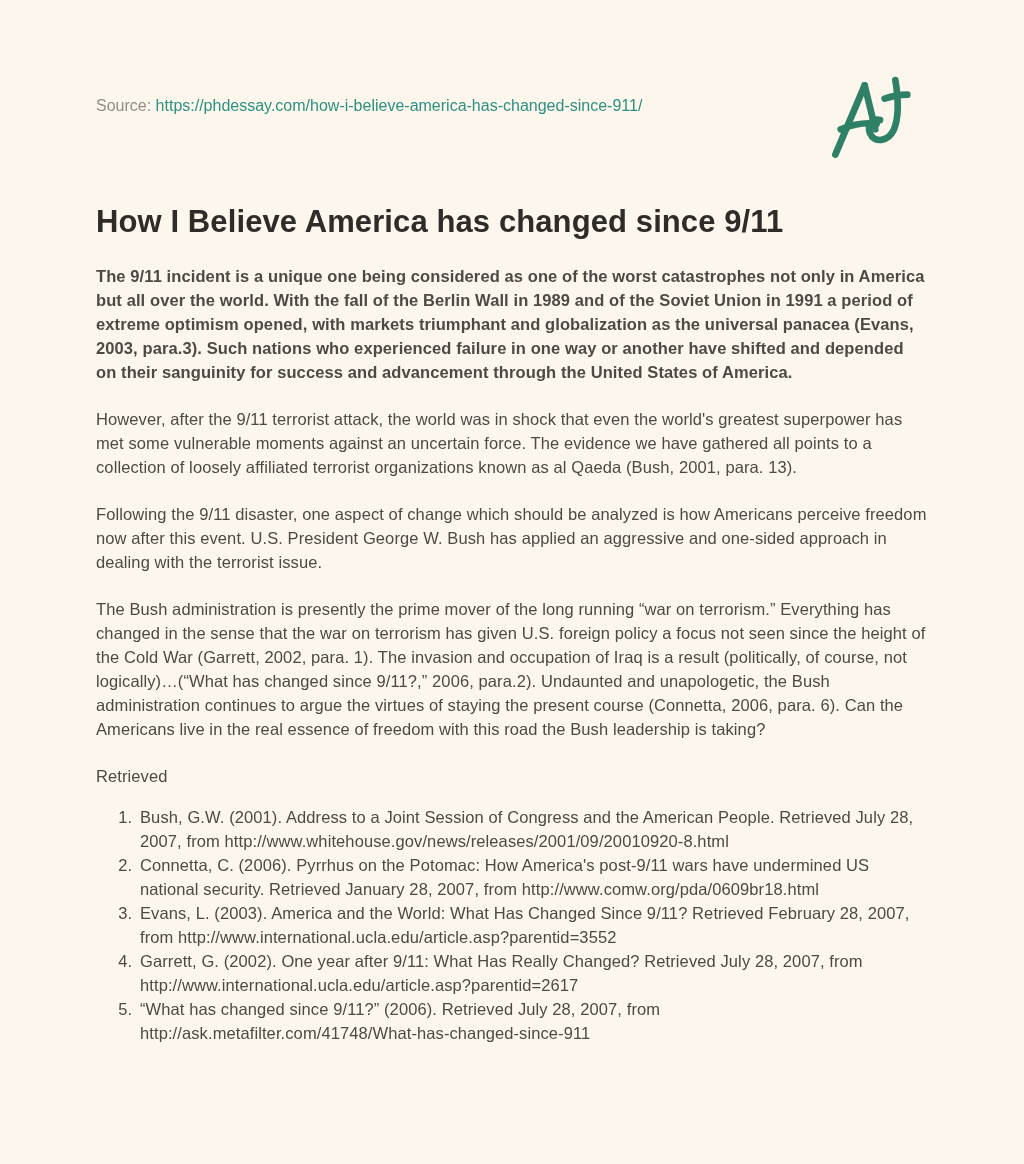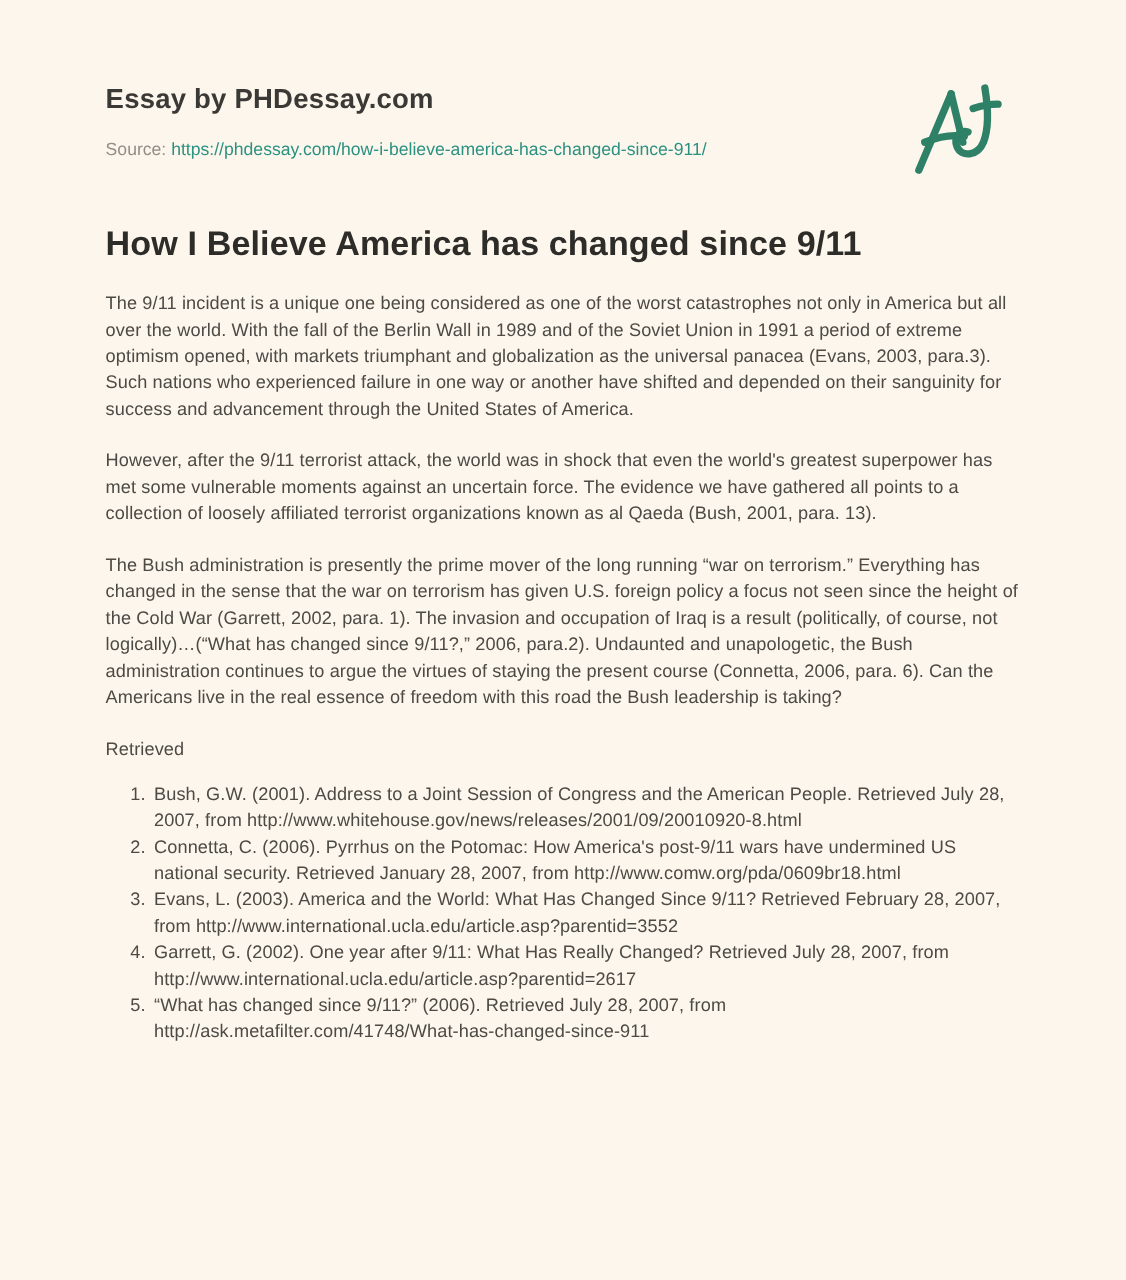--- a/index.html
+++ b/index.html
@@ -69,20 +69,21 @@
   .article p {
     margin-top: 23px;
     font-size: 16.5px;
     line-height: 24px;
     color: #4c4a45;
     letter-spacing: 0.1px;
   }
 
   .article p.first {
     margin-top: 24px;
+    font-weight: bold;
   }
 
   .references-heading {
     margin-top: 24px;
   }
 
   ol.references {
     margin-top: 17px;
     padding-left: 41px;
     font-size: 16.5px;
@@ -96,21 +97,20 @@
   }
 </style>
 </head>
 <body>
 
 <div class="page">
   <div class="content">
 
     <div class="header-row">
       <div>
-        <div class="site-title">Essay by PHDessay.com</div>
         <div class="source-line">
           <span>Source:</span>
           <a href="#">https://phdessay.com/how-i-believe-america-has-changed-since-911/</a>
         </div>
       </div>
 
       <svg class="logo" viewBox="0 0 150 150" fill="none" aria-hidden="true">
         <g stroke="#2e8066" stroke-width="10" stroke-linecap="round" fill="none">
 
           <path d="M 14 130 L 58 26"></path>
@@ -124,20 +124,21 @@
       </svg>
     </div>
 
     <div class="article">
       <h1 class="article-title">How I Believe America has changed since 9/11</h1>
 
       <p class="first">The 9/11 incident is a unique one being considered as one of the worst catastrophes not only in America but all over the world. With the fall of the Berlin Wall in 1989 and of the Soviet Union in 1991 a period of extreme optimism opened, with markets triumphant and globalization as the universal panacea (Evans, 2003, para.3). Such nations who experienced failure in one way or another have shifted and depended on their sanguinity for success and advancement through the United States of America.</p>
 
       <p>However, after the 9/11 terrorist attack, the world was in shock that even the world's greatest superpower has met some vulnerable moments against an uncertain force. The evidence we have gathered all points to a collection of loosely affiliated terrorist organizations known as al Qaeda (Bush, 2001, para. 13).</p>
 
+      <p>Following the 9/11 disaster, one aspect of change which should be analyzed is how Americans perceive freedom now after this event. U.S. President George W. Bush has applied an aggressive and one-sided approach in dealing with the terrorist issue.</p>
 
       <p>The Bush administration is presently the prime mover of the long running “war on terrorism.” Everything has changed in the sense that the war on terrorism has given U.S. foreign policy a focus not seen since the height of the Cold War (Garrett, 2002, para. 1). The invasion and occupation of Iraq is a result (politically, of course, not logically)…(“What has changed since 9/11?,” 2006, para.2). Undaunted and unapologetic, the Bush administration continues to argue the virtues of staying the present course (Connetta, 2006, para. 6). Can the Americans live in the real essence of freedom with this road the Bush leadership is taking?</p>
 
 
       <p class="references-heading">Retrieved</p>
 
       <ol class="references">
         <li>Bush, G.W. (2001). Address to a Joint Session of Congress and the American People. Retrieved July 28, 2007, from http://www.whitehouse.gov/news/releases/2001/09/20010920-8.html</li>
         <li>Connetta, C. (2006). Pyrrhus on the Potomac: How America's post-9/11 wars have undermined US national security. Retrieved January 28, 2007, from http://www.comw.org/pda/0609br18.html</li>
         <li>Evans, L. (2003). America and the World: What Has Changed Since 9/11? Retrieved February 28, 2007, from http://www.international.ucla.edu/article.asp?parentid=3552</li>

